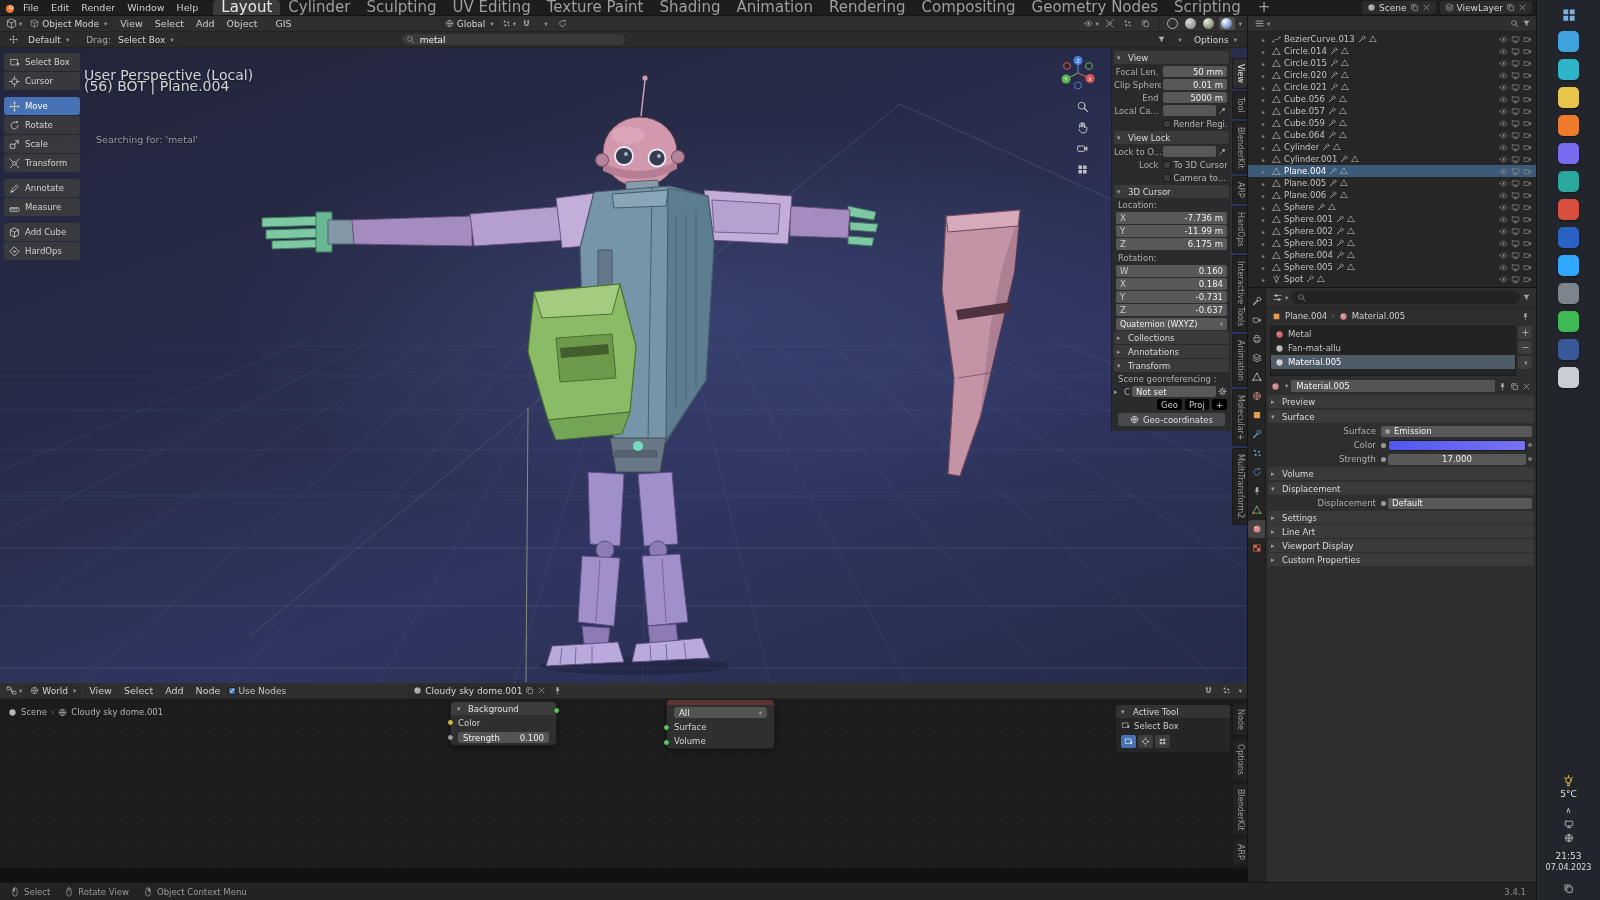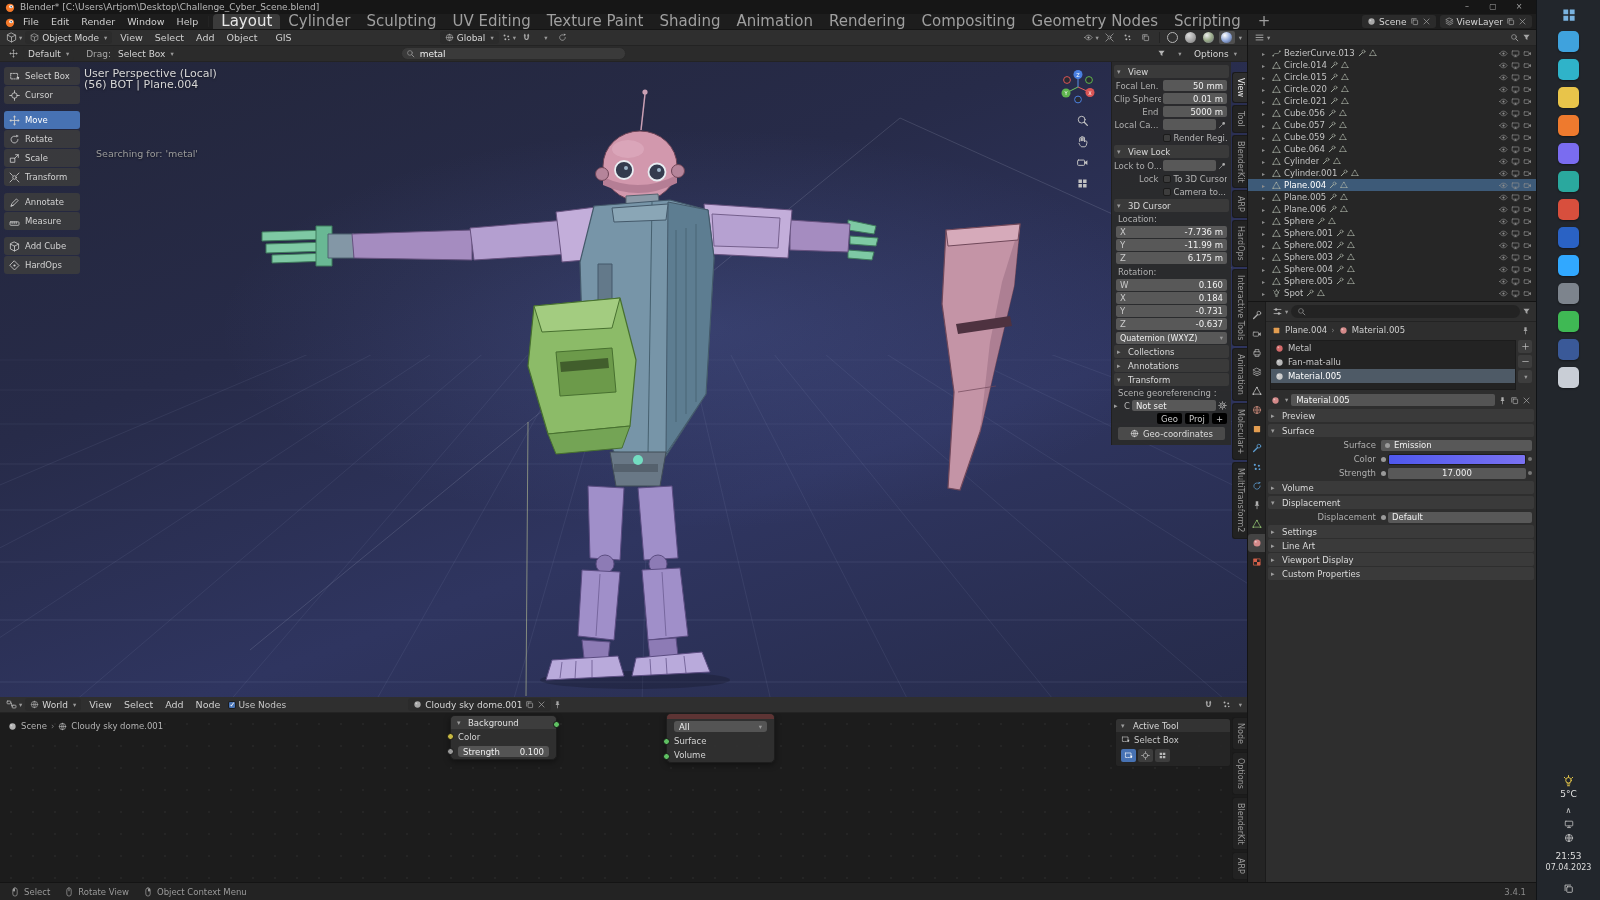--- a/index.html
+++ b/index.html
@@ -30,21 +30,21 @@
 .searchwrap .ic{position:absolute;left:5px;width:9px;height:9px;color:#9a9a9a}
 
 .main{flex:1;display:flex;min-height:0}
 .leftcol{flex:1;display:flex;flex-direction:column;min-width:0}
 .rightcol{width:289px;display:flex;flex-direction:column;border-left:1px solid #141414}
 
 .viewport{position:relative;height:635px;overflow:hidden;
 background:linear-gradient(160deg,#23263a 0%,#272b49 35%,#2f3560 65%,#262b4a 100%)}
 .vglow{position:absolute;inset:0;background:radial-gradient(ellipse 55% 45% at 56% 42%,rgba(110,130,220,.20),transparent 70%)}
 .scene{position:absolute;inset:0;width:100%;height:100%}
-.overlay-text{position:absolute;left:84px;top:6px;font-size:11px;color:#d6d6d6;line-height:11px;text-shadow:0 1px 2px rgba(0,0,0,.5)}
+.overlay-text{position:absolute;left:84px;top:22px;font-size:14px;color:#d6d6d6;line-height:11px;text-shadow:0 1px 2px rgba(0,0,0,.5)}
 .overlay-search{position:absolute;left:96px;top:86px;font-size:9.5px;color:#9b9b9b;text-shadow:0 1px 2px rgba(0,0,0,.5)}
 .tools{position:absolute;left:4px;top:5px;display:flex;flex-direction:column;gap:1px;z-index:5}
 .tool{display:flex;align-items:center;gap:5px;width:76px;height:18px;background:#3d3d3dd9;border-radius:3px;padding:0 5px;font-size:8.5px;color:#d2d2d2}
 .tool .ic{width:11px;height:11px;color:#cfcfcf}
 .tool.on{background:#4772b3;color:#fff}
 .tool.gapt{margin-top:6px}
 .gizmo{position:absolute;right:150px;top:6px;width:38px;height:38px;z-index:5}
 .gizmo text{font-size:5px;fill:#fff;text-anchor:middle;font-family:inherit}
 .navicons{position:absolute;right:158px;top:52px;display:flex;flex-direction:column;gap:8px;z-index:5;color:#c2c2c2}
 
@@ -308,33 +308,20 @@
 <symbol id="i-mouse-r" viewBox="0 0 16 16">
         <rect x="4.5" y="1.5" width="7" height="13" rx="3.4"></rect>
         <path d="M11.3 2.6H8v4.4h3.3z" fill="currentColor" stroke="none"></path>
       </symbol>
 </defs>
 </svg>
 
 <div id="app">
 <div class="blender">
 
-  <div class="titlebar">
-    <svg width="12" height="12" viewBox="0 0 16 16">
-          <circle cx="8" cy="9" r="5.5" fill="#f5792a"></circle>
-          <ellipse cx="9.4" cy="7.6" rx="2.6" ry="1.9" fill="#fff"></ellipse>
-          <circle cx="9.6" cy="7.6" r="1" fill="#1e4e79"></circle>
-        </svg>
-    <span style="margin-left:4px">Blender* [C:\Users\Artjom\Desktop\Challenge_Cyber_Scene.blend]</span>
-    <span class="wbtns">
-      <span class="wbtn">–</span>
-      <span class="wbtn">▢</span>
-      <span class="wbtn close">×</span>
-    </span>
-  </div>
 
   <div class="topbar">
     <svg width="12" height="12" viewBox="0 0 16 16">
           <circle cx="8" cy="9" r="5.5" fill="#f5792a"></circle>
           <ellipse cx="9.4" cy="7.6" rx="2.6" ry="1.9" fill="#fff"></ellipse>
           <circle cx="9.6" cy="7.6" r="1" fill="#1e4e79"></circle>
         </svg>
     <span style="display:flex">
 
     <span class="mi">File</span>

